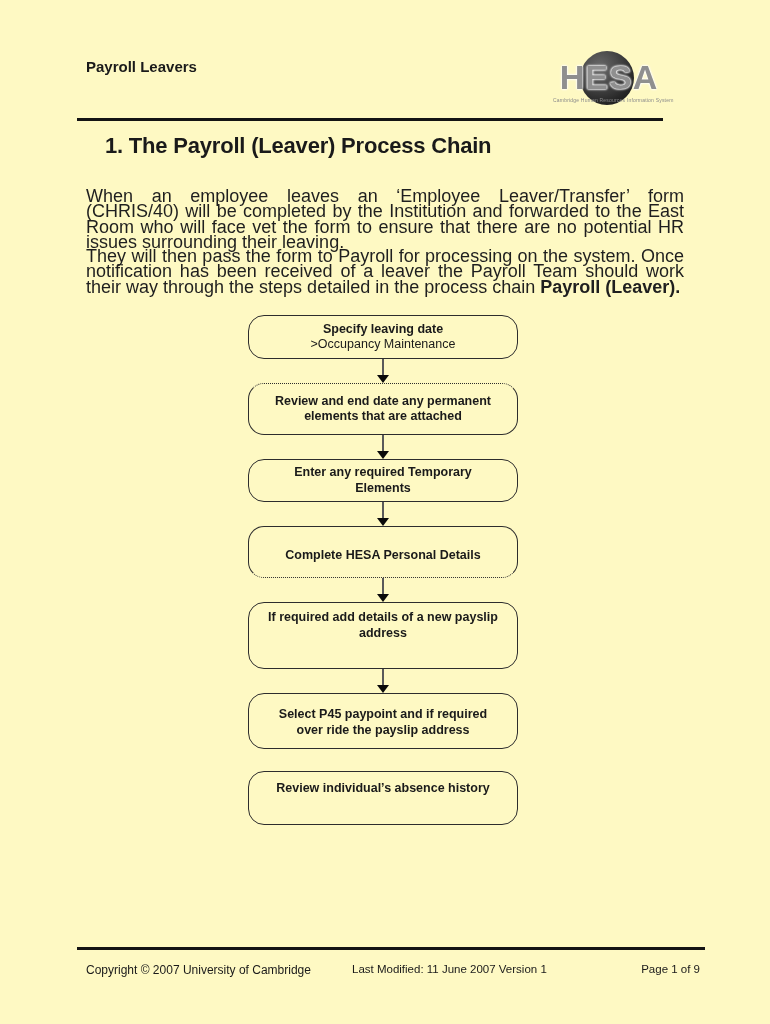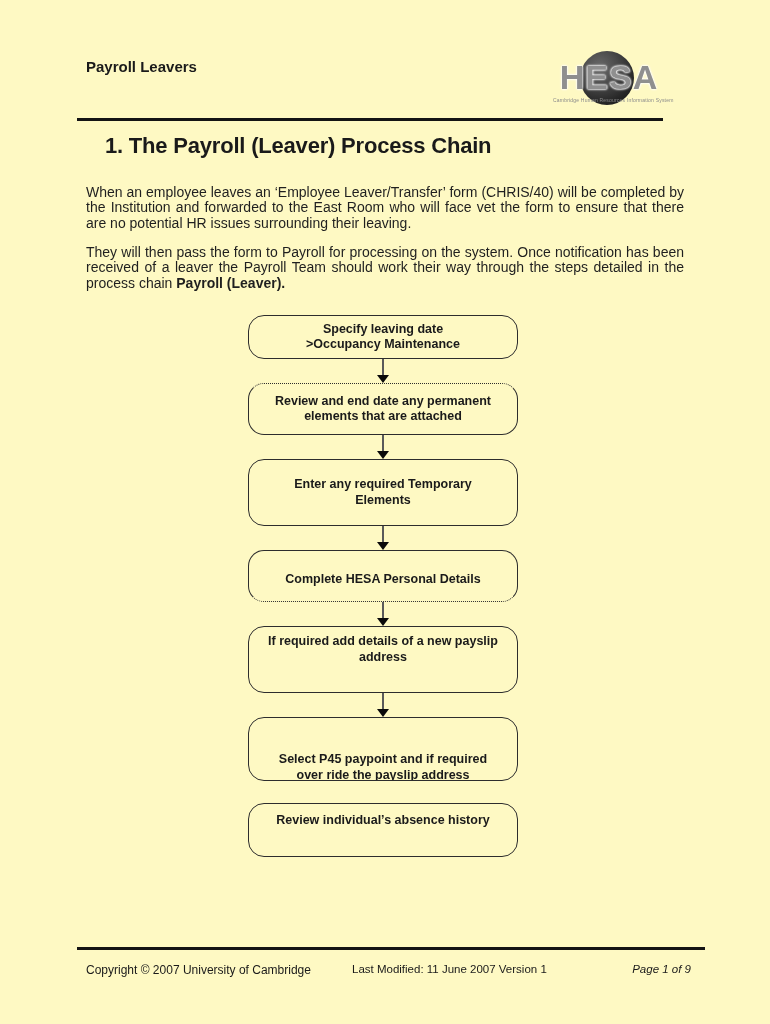--- a/index.html
+++ b/index.html
@@ -14,50 +14,50 @@
   .logo-sphere{position:absolute;left:27px;top:1px;width:54px;height:54px;border-radius:50%;
     background:radial-gradient(circle at 36% 30%, #6a6a6a 0%, #4a4a4a 35%, #262626 70%, #101010 100%);}
   .logo-text{position:absolute;left:0;top:9px;width:112px;text-align:center;
     font-size:34px;line-height:36px;font-weight:bold;letter-spacing:1px;color:#8f8f8f;
     text-shadow:0 0 2px #ffffff,0 0 2px #ffffff,0 0 3px #ffffff;}
   .logo-tagline{position:absolute;left:0;top:47px;width:112px;text-align:center;
     font-size:5px;letter-spacing:.2px;color:#8a8a8a;white-space:nowrap;}
   .rule-top{position:absolute;left:77px;top:118px;width:586px;height:3px;background:#141414;}
   
   .heading{position:absolute;left:105px;top:133px;font-size:22px;font-weight:bold;letter-spacing:-.2px;}
-  .para{position:absolute;left:86px;width:598px;font-size:14px;line-height:15.4px;
+  .para{position:absolute;left:86px;width:598px;font-size:18px;line-height:15.4px;
     text-align:justify;color:#1f1f1f;}
   .para1{top:171px;}
   .para2{top:231px;}
   .bold{font-weight:bold;}
   
   .chart{position:absolute;left:248px;top:315px;width:270px;}
   .box{box-sizing:border-box;width:270px;border:1.5px solid #2d2d2d;border-radius:16px;
     display:flex;flex-direction:column;align-items:center;justify-content:center;
     font-size:12.5px;line-height:15.5px;font-weight:bold;text-align:center;}
   .box-line{white-space:nowrap;}
-  .box-line.normal{font-weight:bold;text-align:right;}
+  .box-line.normal{font-weight:normal;text-align:right;}
   .b1{height:44px;}
   .b2{height:52px;border-top-style:dotted;}
-  .b3{height:67px;}
+  .b3{height:43px;}
   .b4{height:52px;justify-content:flex-start;padding-top:21px;border-bottom-style:dotted;}
   .b5{height:67px;justify-content:flex-start;padding-top:7px;}
-  .b6{height:64px;justify-content:flex-end;overflow:hidden;}
+  .b6{height:56px;justify-content:center;overflow:hidden;}
   .b6 .box-line:last-child{margin-bottom:-3px;}
   .b7{height:54px;justify-content:flex-start;padding-top:9px;}
   .arrow{height:24px;display:flex;flex-direction:column;align-items:center;}
   .arrow .stem{width:2px;flex:1;background:#5a5a5a;}
   .arrow .head{width:0;height:0;border-left:6px solid transparent;border-right:6px solid transparent;
     border-top:8px solid #0a0a0a;}
   .gap{height:22px;}
   
   .rule-bottom{position:absolute;left:77px;top:947px;width:628px;height:3px;background:#141414;}
   .footer-copyright{position:absolute;left:86px;top:963px;font-size:12px;}
   .footer-modified{position:absolute;left:352px;top:963px;font-size:11.5px;}
-  .footer-page{position:absolute;right:79px;top:963px;font-size:11.5px;font-style:italic;}
+  .footer-page{position:absolute;right:70px;top:963px;font-size:11.5px;}
 </style>
 </head>
 <body>
 
 <div class="page">
 
   <div class="header-title">Payroll Leavers</div>
   <div class="logo">
     <div class="logo-sphere"></div>
     <div class="logo-text">HESA</div>

